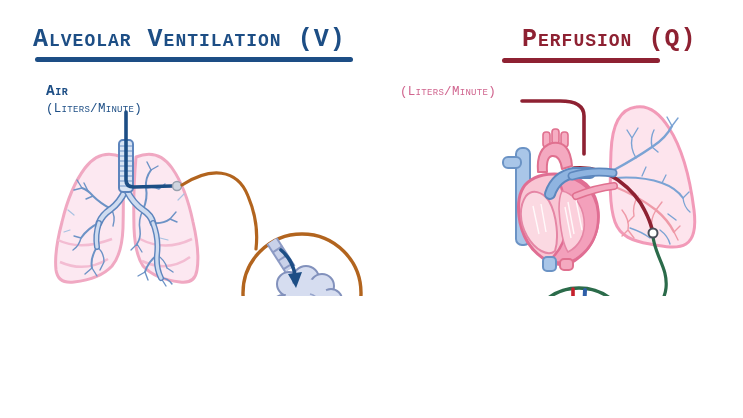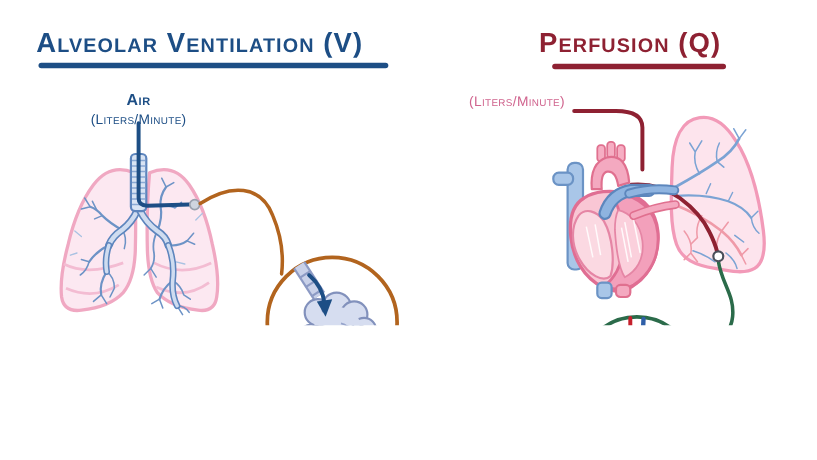--- a/index.html
+++ b/index.html
@@ -1,34 +1,34 @@
 <!DOCTYPE html>
 <html><head>
 <meta charset="utf-8">
 <style>
   html,body{margin:0;padding:0;background:#ffffff;}
   body{font-family:"Liberation Sans", sans-serif; -webkit-font-smoothing:antialiased;}
-  .stage{position:relative;width:743px;height:296px;background:#ffffff;overflow:hidden;}
+  .stage{position:relative;width:743px;height:296px;background:#ffffff;overflow:hidden;font-family:Liberation Mono, monospace;}
 
   .panel-title{
     position:absolute;
     font-weight:bold;
     font-variant:small-caps;
     letter-spacing:1px;
     font-size:25px;
     white-space:nowrap;
     line-height:1;
   }
   .title-left{left:33px;top:27px;color:#1d4e85;}
-  .title-right{left:490px;top:27px;color:#8e2132;}
+  .title-right{left:522px;top:27px;color:#8e2132;}
   .title-underline{position:absolute;height:5px;border-radius:3px;}
   .ul-left{left:35px;top:57px;width:318px;background:#1d4e85;}
   .ul-right{left:502px;top:58px;width:158px;background:#8e2132;}
 
-  .label-block{position:absolute;text-align:center;line-height:1.15;}
+  .label-block{position:absolute;text-align:left;line-height:1.15;}
   .air-block{left:46px;top:83px;width:160px;color:#1d4e85;}
   .flow-block{left:400px;top:83px;width:140px;color:#c22453;}
   .lbl-main{font-weight:bold;font-variant:small-caps;font-size:14.5px;letter-spacing:0.5px;}
   .lbl-unit{font-weight:normal;font-variant:small-caps;font-size:12.5px;letter-spacing:0.3px;margin-top:2px;}
   .air-block .lbl-unit{color:#1d4e85;}
   .flow-block .lbl-unit{color:#d0648e;}
 
   .illustration{position:absolute;}
   .svg-left{left:40px;top:108px;}
   .svg-right{left:408px;top:93px;}

